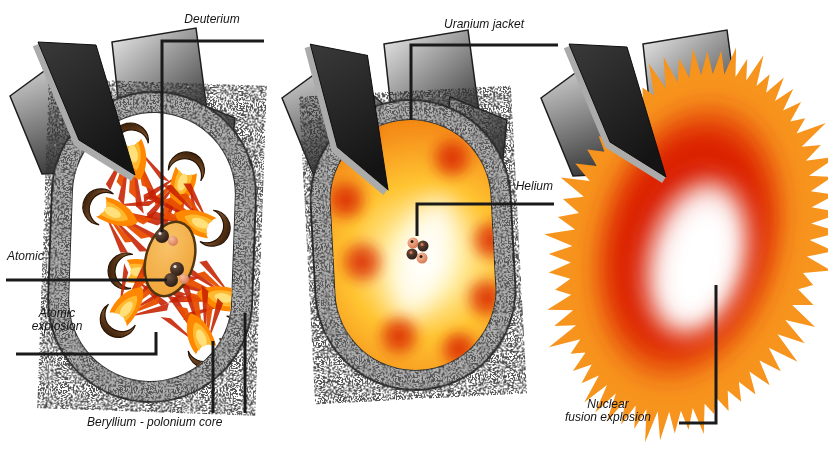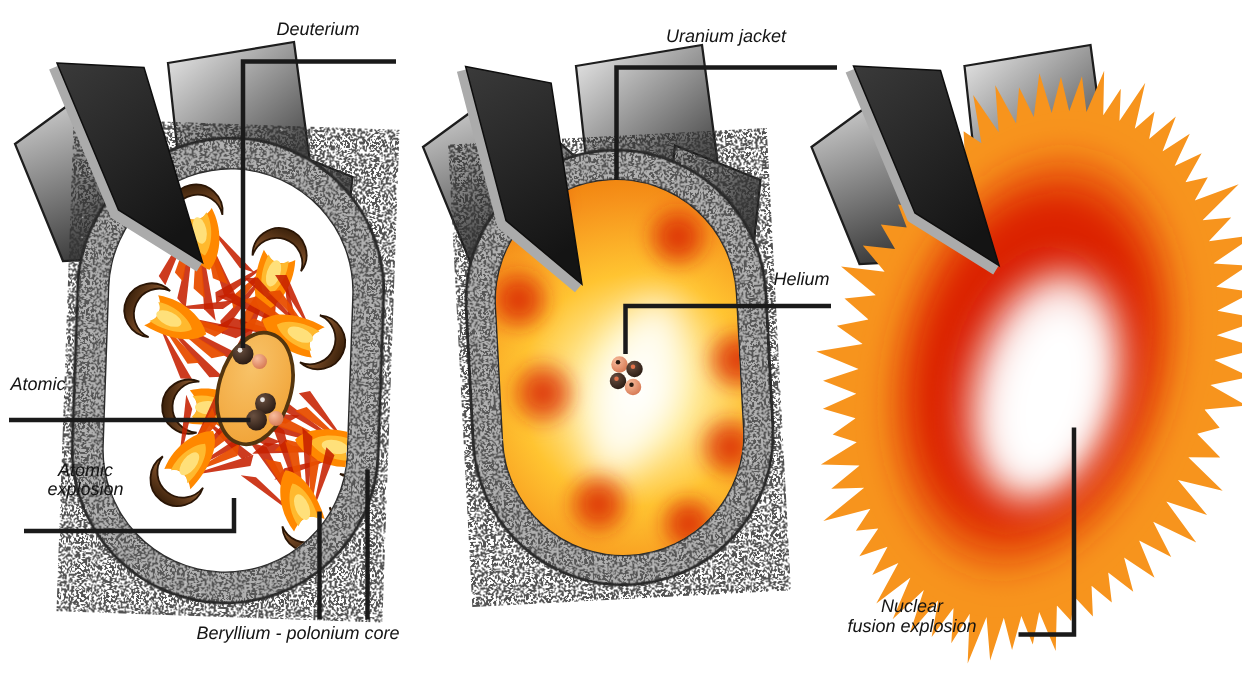--- a/index.html
+++ b/index.html
@@ -248,19 +248,19 @@
     <path d="M558,45 L411,45 L411,120"></path>
     <path d="M554,204 L417,204 L417,236"></path>
     <path d="M679,423 L716,423 L716,285"></path>
   </g>
 </svg>
 
 <div class="lbl c" style="left:160px;top:13px;width:104px;">Deuterium</div>
 <div class="lbl" style="left:7px;top:250px;width:80px;">Atomic</div>
 <div class="lbl c" style="left:1px;top:307px;width:112px;">Atomic
 explosion</div>
-<div class="lbl" style="left:87px;top:416px;width:250px;margin-left:44px;">Beryllium - polonium core</div>
+<div class="lbl" style="left:87px;top:416px;width:250px;">Beryllium - polonium core</div>
 <div class="lbl r" style="left:415px;top:180px;width:138px;">Helium</div>
 <div class="lbl c" style="left:409px;top:18px;width:150px;">Uranium jacket</div>
 <div class="lbl c" style="left:534px;top:398px;width:148px;">Nuclear
 fusion explosion</div>
 
 </div>
 
 </body></html>

